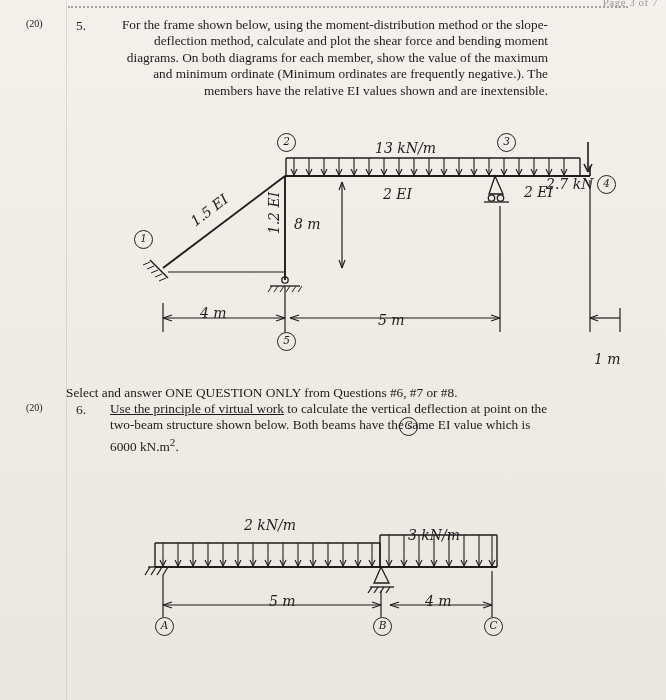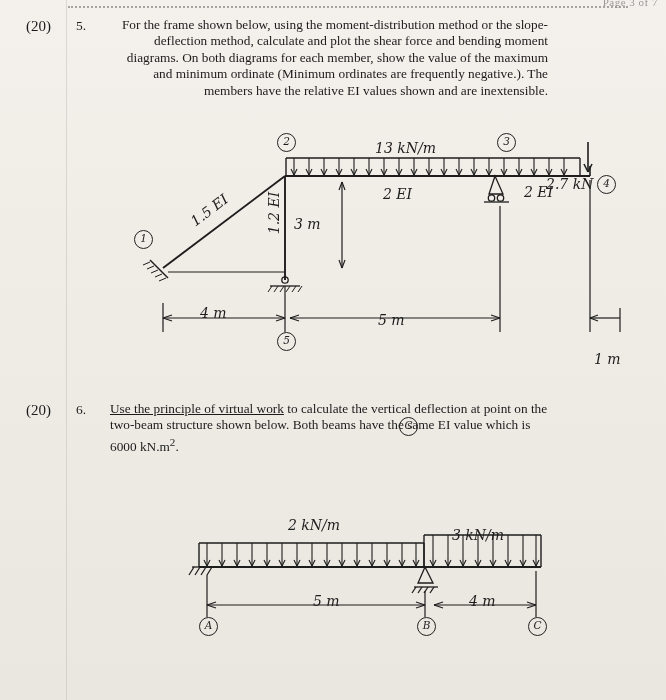--- a/index.html
+++ b/index.html
@@ -22,37 +22,37 @@
   }
   .pagehdr{
     position:absolute;right:8px;top:-4px;font-size:11px;color:#9a9a9a;
     letter-spacing:.5px;
   }
   .vrule{
     position:absolute;left:66px;top:0;width:1px;height:700px;background:#c8b9b9;opacity:.5;
   }
 
   
-  .qmark{position:absolute;font-size:15px;}
+  .qmark{position:absolute;font-size:10px;}
   .qnum{position:absolute;font-size:13.5px;}
   .qbody{
     position:absolute;font-size:13.3px;line-height:16.4px;
     width:430px;text-align:right;
   }
   .q6body{
     position:absolute;font-size:13.3px;line-height:16.4px;width:440px;
   }
   .selline{
     position:absolute;font-size:13.3px;
   }
   u.und{text-decoration:underline;}
 
   
   #fig1{position:absolute;left:0;top:120px;width:666px;height:240px;}
-  #fig2{position:absolute;left:0;top:505px;width:584px;height:150px;margin-left:44px;}
+  #fig2{position:absolute;left:0;top:505px;width:584px;height:150px;}
 
   .lbl{
     position:absolute;font-style:italic;font-size:14px;
     font-family:"DejaVu Serif", serif;color:#1d1d1d;white-space:nowrap;
   }
   .circ{
     position:absolute;width:17px;height:17px;border:1.4px solid #222;
     border-radius:50%;font-size:10.5px;line-height:15px;text-align:center;
     font-family:"DejaVu Serif", serif;font-style:italic;color:#1d1d1d;
     background:transparent;
@@ -209,32 +209,33 @@
       <line class="ln" x1="590" y1="198" x2="598" y2="195" stroke-width="1.2"></line>
       <line class="ln" x1="590" y1="198" x2="598" y2="201" stroke-width="1.2"></line>
     </svg>
 
     <div class="lbl" style="left:375px;top:20px;">13 kN/m</div>
     <div class="lbl" style="left:546px;top:8px;margin-top:48px;">2.7 kN</div>
     <div class="lbl" style="left:383px;top:66px;">2 EI</div>
     <div class="lbl" style="left:524px;top:64px;">2 EI</div>
     <div class="lbl" style="left:188px;top:82px;transform:rotate(-37deg);">1.5 EI</div>
     <div class="lbl" style="left:253px;top:85px;transform:rotate(-90deg);">1.2 EI</div>
-    <div class="lbl" style="left:294px;top:96px;">3 m</div>
+    <div class="lbl" style="left:294px;top:96px;">8 m</div>
     <div class="lbl" style="left:200px;top:185px;">4 m</div>
     <div class="lbl" style="left:378px;top:192px;">5 m</div>
     <div class="lbl" style="left:594px;top:185px;margin-top:46px;">1 m</div>
 
     <div class="circ" style="left:277px;top:13px;">2</div>
     <div class="circ" style="left:497px;top:13px;">3</div>
     <div class="circ" style="left:597px;top:55px;">4</div>
     <div class="circ" style="left:134px;top:110px;">1</div>
     <div class="circ" style="left:277px;top:212px;">5</div>
   </div>
 
+  <div class="selline" style="left:66px;top:385px;">Select and answer ONE QUESTION ONLY from Questions #6, #7 or #8.</div>
   <div class="qmark" style="left:26px;top:402px;">(20)</div>
   <div class="qnum" style="left:76px;top:402px;">6.</div>
   <div class="q6body" style="left:110px;top:401px;">
     <u class="und">Use the principle of virtual work</u><span> to calculate the vertical deflection at point    on the two-beam structure shown below.  Both beams have the same EI value which is 6000 kN.m</span><sup>2</sup><span>.</span>
   </div>
   <div class="circ" style="left:399px;top:417px;">C</div>
 
   <div id="fig2">
     <svg width="666" height="150" viewBox="0 0 666 150">
 

